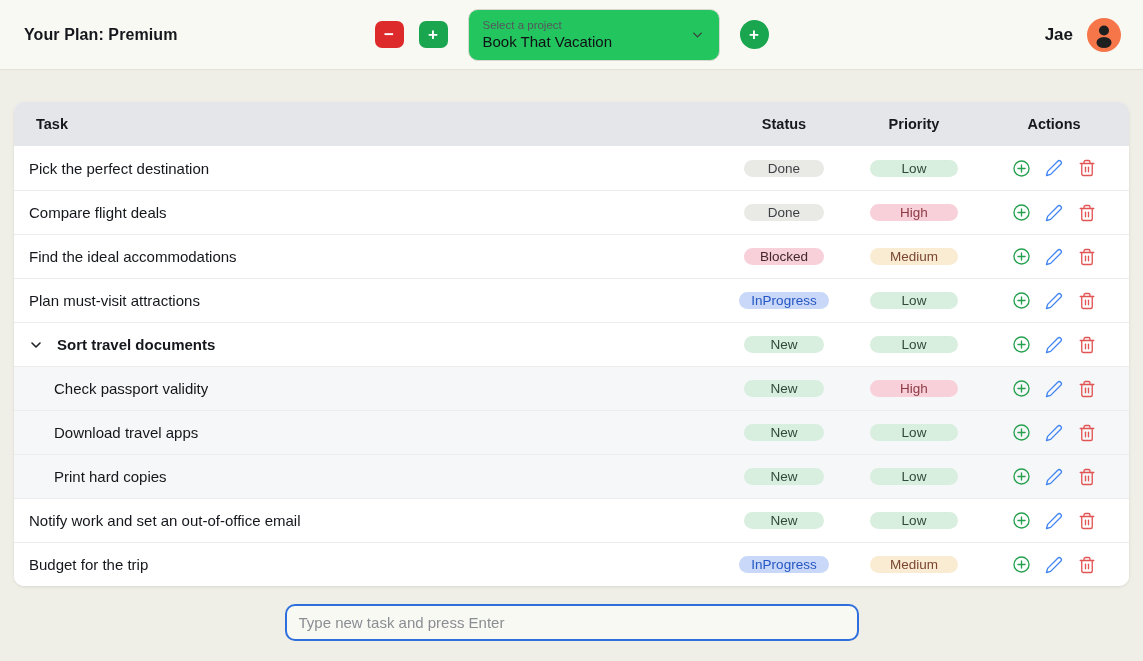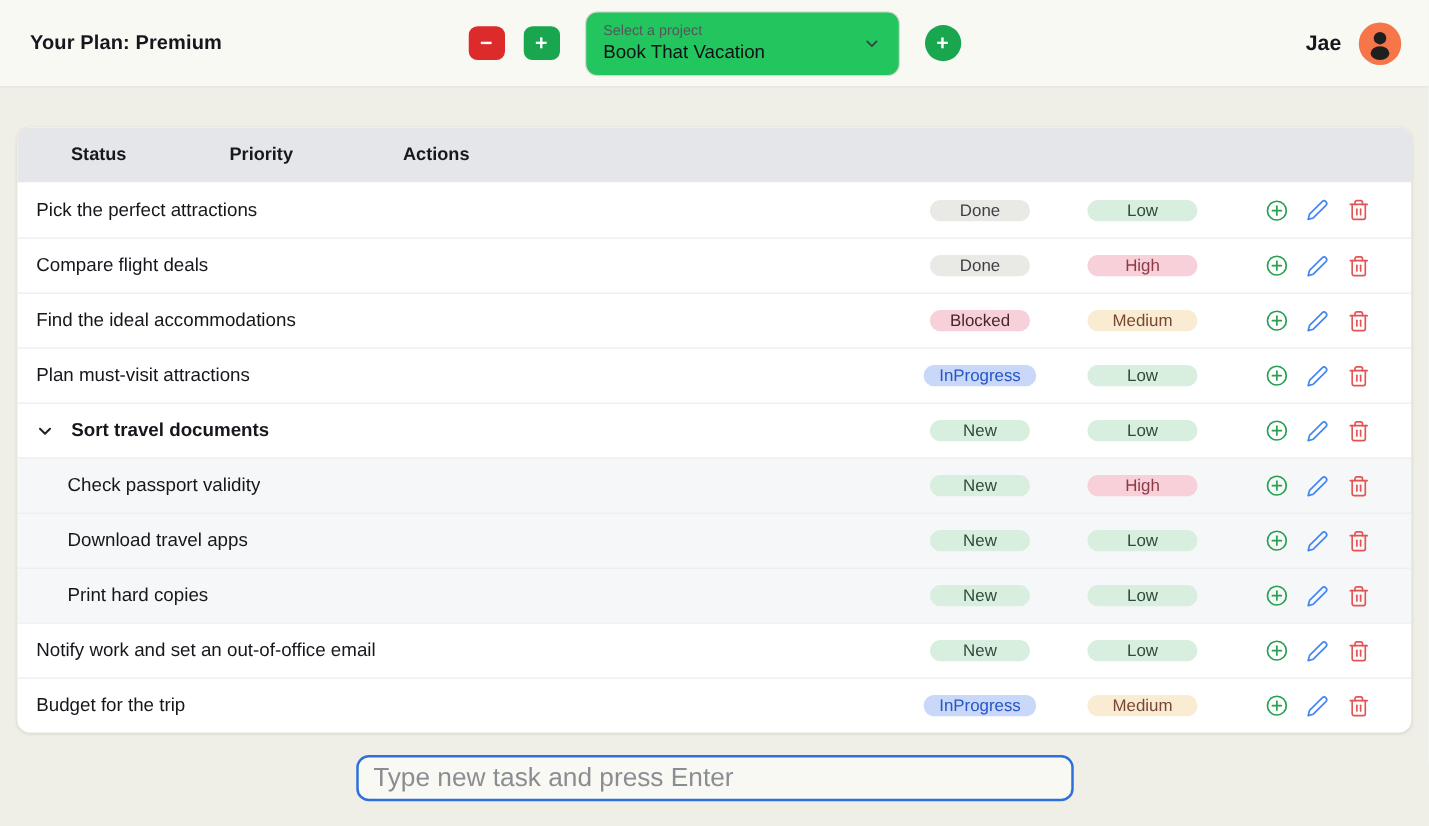--- a/index.html
+++ b/index.html
@@ -131,21 +131,21 @@
   .icon-btn svg { display: block; }
 
   
   .input-row { margin-top: 18px; display: flex; justify-content: center; }
   .new-task-input {
     width: 574px; height: 37px;
     border: 2px solid #2f6fdd;
     border-radius: 10px;
     background: #f9f9f4;
     padding: 0 12px;
-    font-size: 21px;
+    font-size: 15px;
     font-family: "Liberation Sans", sans-serif;
     color: #ef4444;
     outline: none;
   }
   .new-task-input::placeholder { color: #8a8d92; }
 </style>
 </head>
 <body>
 
 <header class="topbar">
@@ -179,29 +179,30 @@
         <circle cx="17" cy="12.5" r="5" fill="#1f1f1f"></circle>
         <ellipse cx="17" cy="24.5" rx="7.5" ry="5.5" fill="#1f1f1f"></ellipse>
       </svg>
     </div>
   </div>
 </header>
 
 <main>
   <section class="table-wrap">
     <div class="trow thead">
+      <div class="c-task">Task</div>
       <div class="c-status">Status</div>
       <div class="c-prio">Priority</div>
       <div class="c-act">Actions</div>
     </div>
     <div id="table-body">
         <div class="trow body-row">
     <div class="c-task">
 
-      <span class="task-text">Pick the perfect attractions</span>
+      <span class="task-text">Pick the perfect destination</span>
     </div>
     <div class="c-status">
       <span class="badge" style="background: rgb(233, 233, 230); color: rgb(63, 64, 69);">Done</span>
     </div>
     <div class="c-prio">
       <span class="badge prio" style="background: rgb(216, 238, 223); color: rgb(46, 74, 57);">Low</span>
     </div>
     <div class="c-act">
       <button class="icon-btn">
         <svg width="19" height="19" viewBox="0 0 24 24" fill="none" stroke="#27a050" stroke-width="1.7" stroke-linecap="round">

